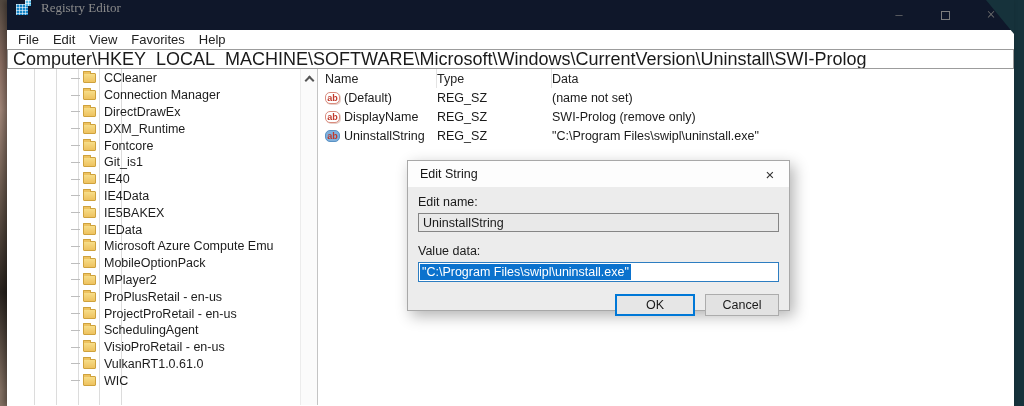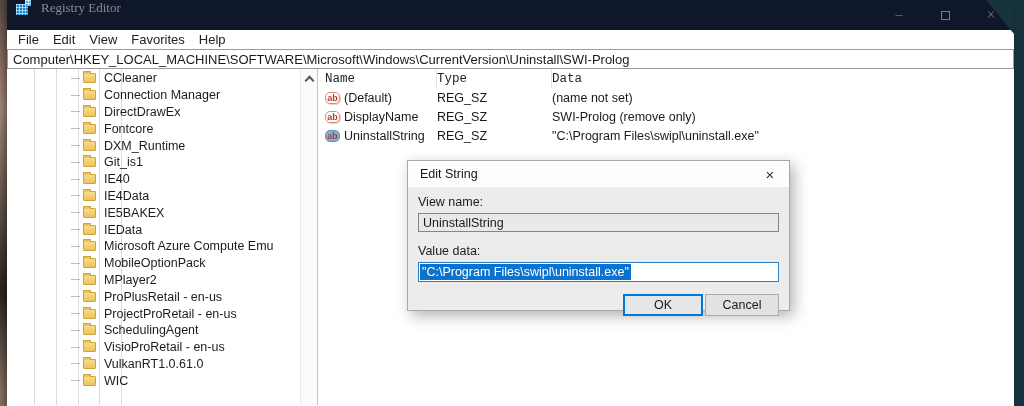--- a/index.html
+++ b/index.html
@@ -35,21 +35,21 @@
     color: #6f6f6f; font-size: 14px; cursor: default; }
   .maxbox { width: 9px; height: 9px; border: 1px solid #7d7d7d; }
 
   
   .menubar { height: 19px; display: flex; align-items: center; padding-left: 4px;
     font-size: 13px; color: #222; background: #fff; }
   .menu-item { padding: 0 7px; }
 
   
   .addressbar { height: 20px; border: 1px solid #9c9c9c; background: #fff;
-    display: flex; align-items: center; padding-left: 5px; font-size: 13px; color: #1a1a1a;
+    display: flex; align-items: center; padding-left: 5px; font-size: 18px; color: #1a1a1a;
     white-space: nowrap; overflow: hidden; }
 
   
   .main { position: relative; height: 336px; display: flex; background: #fff; }
 
   .tree-pane { position: relative; width: 311px; flex: none;
     border-right: 1px solid #c4c4c4; overflow: hidden; background: #fff; }
   .guide { position: absolute; top: 0; bottom: 0; width: 1px; background: #dcdcdc; }
   .tree-rows { position: absolute; left: 0; top: 1px; right: 0; }
   .tree-row { display: flex; align-items: center; height: 16.8px; padding-left: 64px; white-space: nowrap; }
@@ -60,21 +60,21 @@
     background: #eec25f; border: 1px solid #cfa23d; border-bottom: none; border-radius: 1px 1px 0 0; }
   .tlabel { font-size: 12.5px; color: #1c1c1c; padding: 1px 3px; }
   .tlabel.selected { background: #d4d4d4; }
   .tree-scrollbar { position: absolute; top: 0; bottom: 0; right: 0; width: 17px;
     background: #fbfbfb; border-left: 1px solid #ececec; z-index: 2; }
   .chev { display: block; width: 7px; height: 7px; margin: 8px auto 0;
     border-left: 2px solid #555; border-top: 2px solid #555; transform: rotate(45deg); }
 
   .list-pane { flex: 1; padding-left: 7px; overflow: hidden; font-size: 12.5px; color: #1a1a1a; background: #fff; }
   .list-header { display: flex; height: 19px; align-items: center; color: #242424; }
-  .hcell { height: 100%; display: flex; align-items: center; border-right: 1px solid #e3e3e3; font-family: Liberation Mono, monospace; }
+  .hcell { height: 100%; display: flex; align-items: center; border-right: 1px solid #e3e3e3; }
   .w-name { width: 112px; } .w-type { width: 115px; } .w-data { flex: 1; border-right: none; }
   .list-row { display: flex; height: 19px; align-items: center; }
   .cell { display: flex; align-items: center; overflow: hidden; white-space: nowrap; }
   .ab { width: 15px; height: 12px; margin-right: 4px; flex: none;
     background: #fff; border: 1px solid #d98c7e; border-radius: 5px;
     color: #c0392b; font-size: 9px; font-weight: bold; line-height: 10px;
     display: flex; align-items: center; justify-content: center;
     box-shadow: 1px 1px 0 rgba(190,120,100,.35); }
   .list-row.selected .ab { background: #7fb0dc; border-color: #5a92c4; box-shadow: none; }
 
@@ -88,21 +88,21 @@
     align-items: center; justify-content: center; font-size: 15px; color: #333; }
   .dlg-body { padding: 6px 10px 0; }
   .dlg-label { font-size: 12.5px; color: #1a1a1a; height: 15px; margin-top: 2px; }
   .dlg-label + .input-ro, .dlg-label + .input-focus { margin-top: 3px; }
   .input-ro { height: 19px; background: #e9e9e9; border: 1px solid #858585;
     display: flex; align-items: center; padding-left: 4px; font-size: 12.5px; color: #1a1a1a; }
   .mt { margin-top: 12px; }
   .input-focus { height: 20px; background: #fff; border: 1px solid #2d7dc1;
     display: flex; align-items: center; padding-left: 1px; font-size: 12.5px; }
   .sel { background: #0b72cd; color: #fff; padding: 1px 2px; }
-  .dlg-buttons { display: flex; justify-content: flex-end; gap: 2px; margin-top: 12px; }
+  .dlg-buttons { display: flex; justify-content: flex-end; gap: 10px; margin-top: 12px; }
   .btn { height: 22px; font-size: 12.5px; font-family: "Liberation Sans", sans-serif;
     background: #e2e2e2; border: 1px solid #acacac; color: #1a1a1a; }
   .btn.primary { width: 80px; background: #e6e6e6; border: 1px solid #0078d7;
     box-shadow: inset 0 0 0 1px #0078d7; }
   .btn.cancel { width: 74px; }
 </style>
 </head>
 <body>
 
 <div class="stage">
@@ -160,27 +160,27 @@
 
             <div class="tree-row">
               <span class="dash"></span>
               <span class="folder"></span>
               <span class="tlabel">DirectDrawEx</span>
             </div>
 
             <div class="tree-row">
               <span class="dash"></span>
               <span class="folder"></span>
+              <span class="tlabel">DXM_Runtime</span>
+            </div>
+
+            <div class="tree-row">
+              <span class="dash"></span>
+              <span class="folder"></span>
               <span class="tlabel">Fontcore</span>
-            </div>
-
-            <div class="tree-row">
-              <span class="dash"></span>
-              <span class="folder"></span>
-              <span class="tlabel">DXM_Runtime</span>
             </div>
 
             <div class="tree-row">
               <span class="dash"></span>
               <span class="folder"></span>
               <span class="tlabel">Git_is1</span>
             </div>
 
             <div class="tree-row">
               <span class="dash"></span>
@@ -308,21 +308,21 @@
   </div>
 
   <div class="corner-tr"></div>
 
   <div class="dialog">
     <div class="dlg-title">
       <span>Edit String</span>
       <span class="dlg-close">×</span>
     </div>
     <div class="dlg-body">
-      <div class="dlg-label">View name:</div>
+      <div class="dlg-label">Edit name:</div>
       <div class="input-ro">
         <span>UninstallString</span>
       </div>
       <div class="dlg-label mt">Value data:</div>
       <div class="input-focus">
         <span class="sel">"C:\Program Files\swipl\uninstall.exe"</span>
       </div>
       <div class="dlg-buttons">
         <button class="btn primary">OK</button>
         <button class="btn cancel">Cancel</button>

